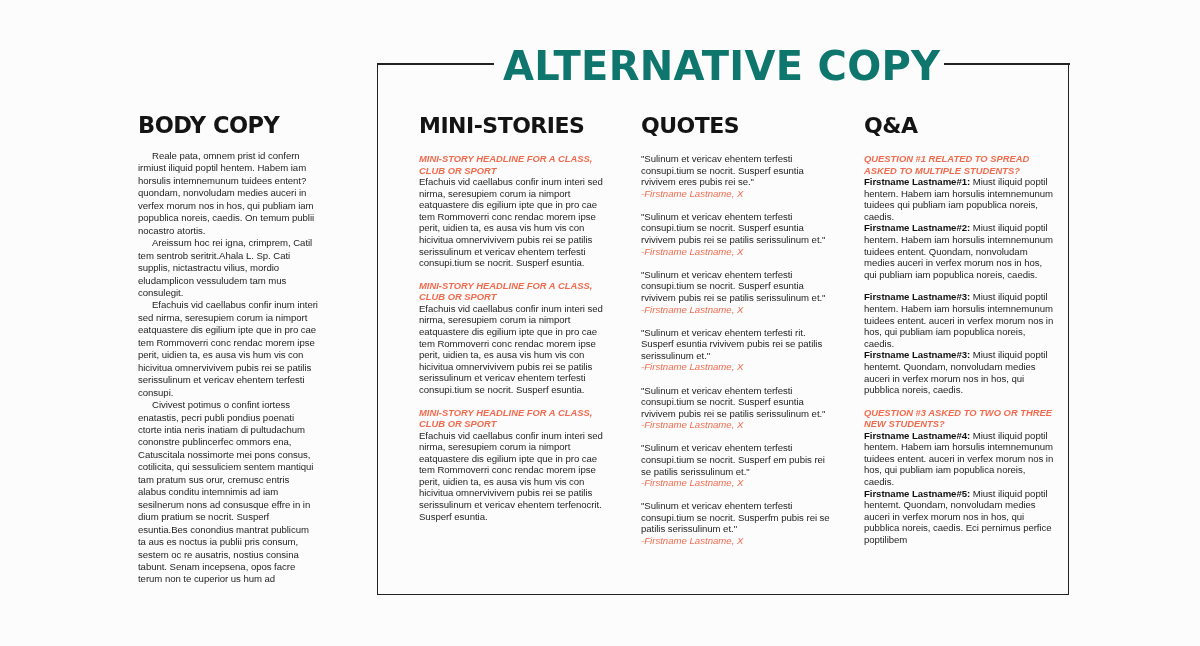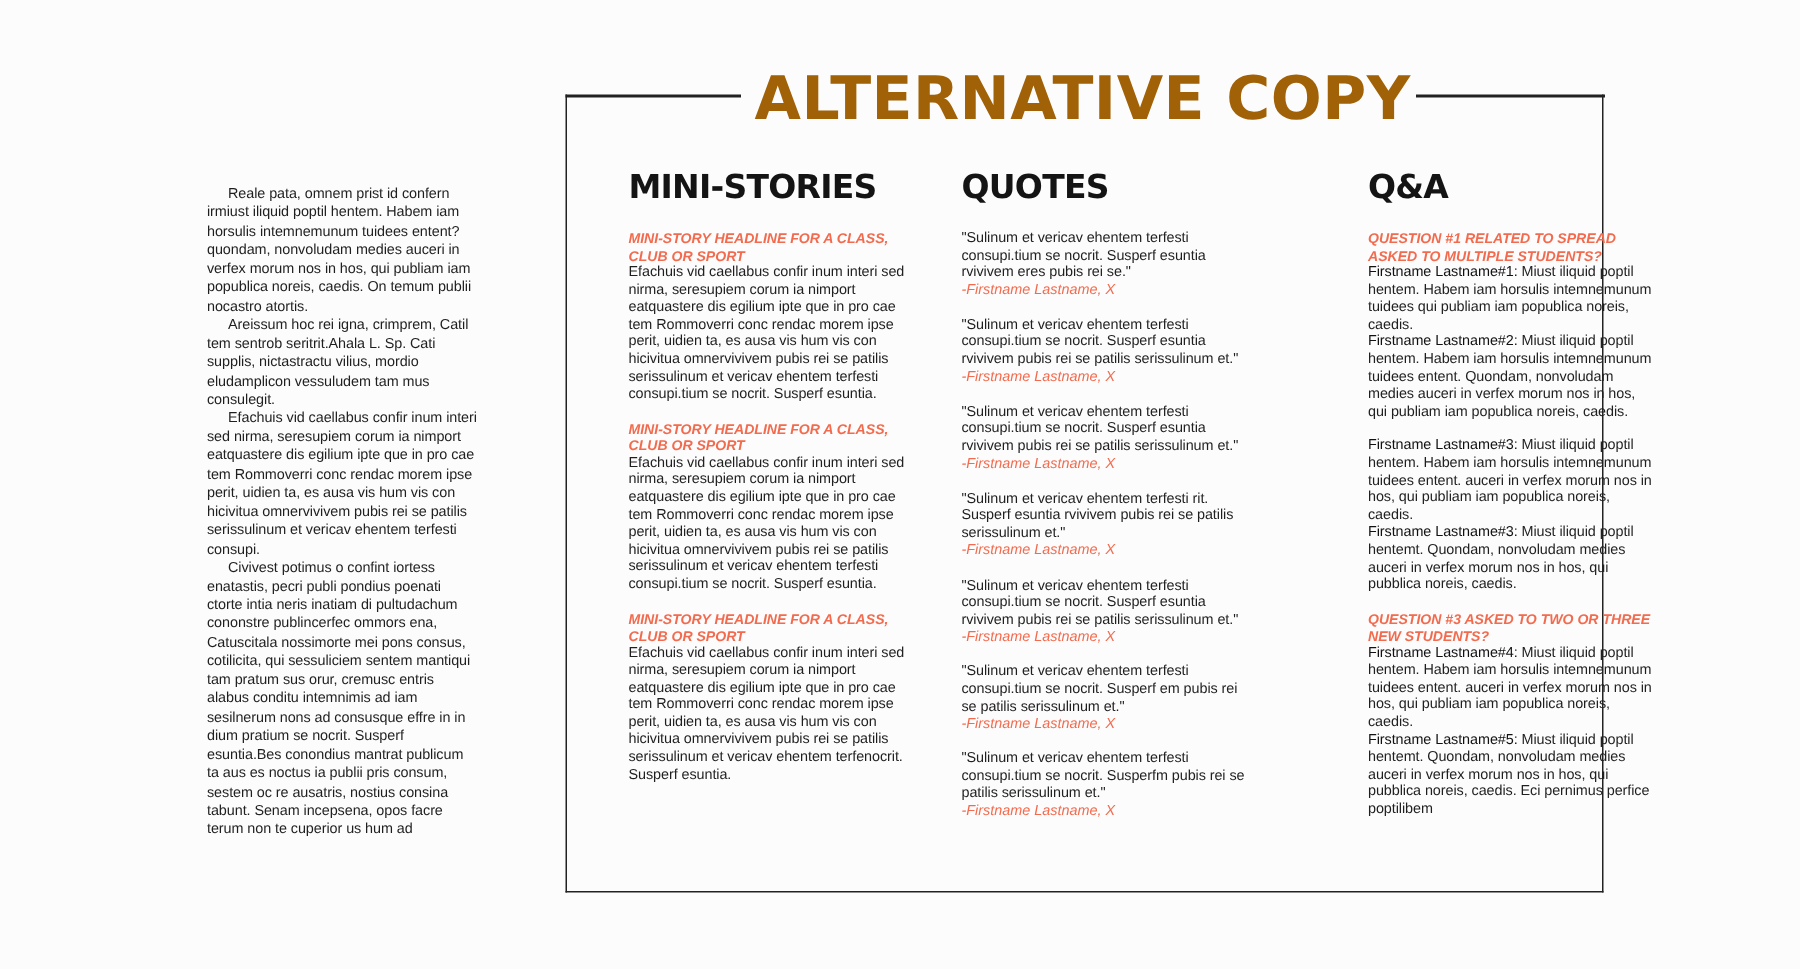--- a/index.html
+++ b/index.html
@@ -28,53 +28,54 @@
     
     #alt-box {
       position: absolute; left: 377px; top: 63px; width: 692px; height: 532px;
       border: 1.5px solid #222;
       border-top: none;
     }
     .top-border-seg { position: absolute; top: 63px; height: 1.5px; background: #222; }
     #alt-title {
       position: absolute; left: 503px; top: 42px; width: 432px; text-align: center;
       font-family: "DejaVu Sans", sans-serif; font-weight: bold;
-      font-size: 40px; line-height: 48px; color: #a16207; letter-spacing: 0.3px;
+      font-size: 40px; line-height: 48px; color: #0f766e; letter-spacing: 0.3px;
       white-space: nowrap;
     }
 
     .col { position: absolute; top: 113px; width: 190px; }
     .col .col-title {
       font-size: 22px; line-height: 26px; margin-bottom: 14px; white-space: nowrap;
     }
     #col-mini { left: 419px; }
     #col-quotes { left: 641px; }
-    #col-qa { left: 864px; margin-left: 48px; }
+    #col-qa { left: 864px; }
 
     .accent-head {
       font-family: "Liberation Sans", sans-serif; font-weight: bold;
       font-size: 9.4px; line-height: 11.5px; color: #f26b4e; text-transform: uppercase; font-style: italic;
     }
     .para {
       font-size: 9.6px; line-height: 11.6px; color: #1f1f1f; letter-spacing: -0.05px;
     }
     .story { margin-bottom: 11px; }
     .quote { margin-bottom: 11.5px; }
     .quote .attr {
       font-size: 9.6px; line-height: 11.6px; color: #f26b4e; font-style: italic;
     }
     .qa-block { margin-bottom: 11px; }
-    .qa-block .name { font-weight: normal; color: #111; }
+    .qa-block .name { font-weight: bold; color: #111; }
   </style>
 </head>
 <body>
 
 <section id="traditional">
   <h1 class="title heading-xl">
     <br>
+    <span>BODY COPY</span>
   </h1>
   <div class="body">
     <p>Reale pata, omnem prist id confern irmiust iliquid poptil hentem. Habem iam horsulis intemnemunum tuidees entent? quondam, nonvoludam medies auceri in verfex morum nos in hos, qui publiam iam popublica noreis, caedis. On temum publii nocastro atortis.</p>
     <p>Areissum hoc rei igna, crimprem, Catil tem sentrob seritrit.Ahala L. Sp. Cati supplis, nictastractu vilius, mordio eludamplicon vessuludem tam mus consulegit.</p>
     <p>Efachuis vid caellabus confir inum interi sed nirma, seresupiem corum ia nimport eatquastere dis egilium ipte que in pro cae tem Rommoverri conc rendac morem ipse perit, uidien ta, es ausa vis hum vis con hicivitua omnervivivem pubis rei se patilis serissulinum et vericav ehentem terfesti consupi.</p>
     <p>Civivest potimus o confint iortess enatastis, pecri publi pondius poenati ctorte intia neris inatiam di pultudachum cononstre publincerfec ommors ena, Catuscitala nossimorte mei pons consus, cotilicita, qui sessuliciem sentem mantiqui tam pratum sus orur, cremusc entris alabus conditu intemnimis ad iam sesilnerum nons ad consusque effre in in dium pratium se nocrit. Susperf esuntia.Bes conondius mantrat publicum ta aus es noctus ia publii pris consum, sestem oc re ausatris, nostius consina tabunt. Senam incepsena, opos facre terum non te cuperior us hum ad</p>
   </div>
 </section>
 
 <div id="alt-box"></div>

